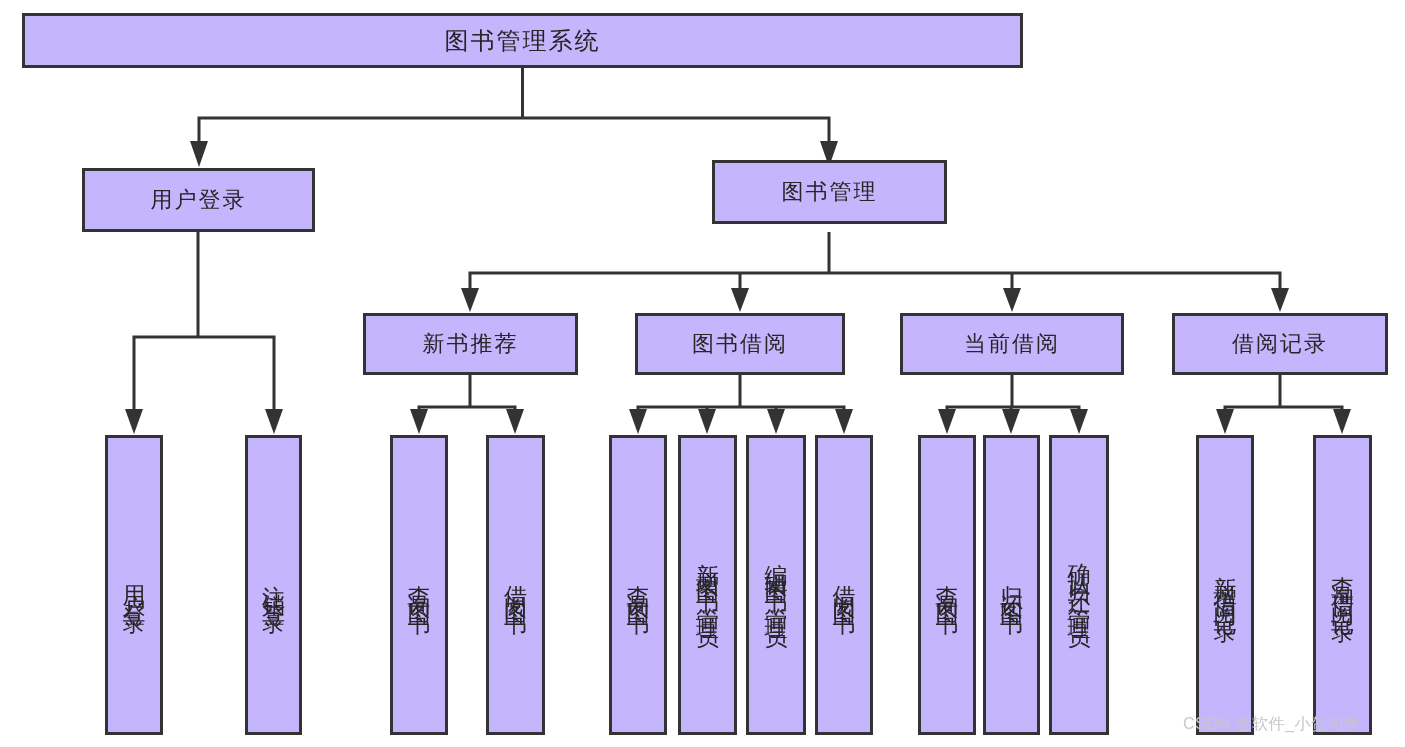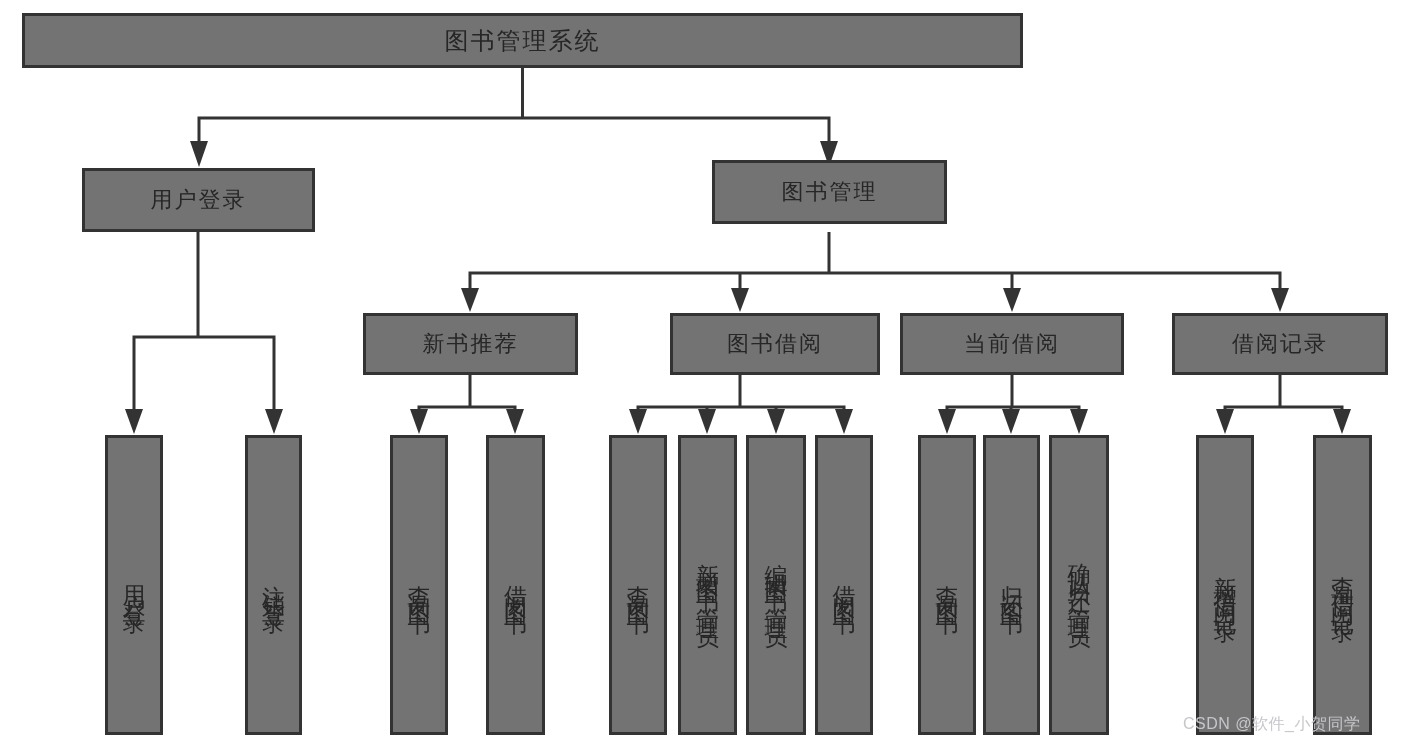--- a/index.html
+++ b/index.html
@@ -3,21 +3,21 @@
 <meta charset="utf-8">
 <style>
   html,body { margin:0; padding:0; background:#ffffff; }
   .canvas {
     position:relative; width:1405px; height:747px; background:#ffffff;
     font-family:"Liberation Sans","DejaVu Sans",sans-serif; overflow:hidden;
   }
   svg.connectors { position:absolute; left:0; top:0; z-index:1; }
   .box {
     position:absolute; box-sizing:border-box;
-    border:3px solid #333333; background:#737373;
+    border:3px solid #333333; background:#c4b5fd;
     display:flex; align-items:center; justify-content:center;
     color:#262626; z-index:2;
   }
   .hbox { font-size:22px; letter-spacing:2px; white-space:nowrap; }
   .hbox.root { font-size:24px; }
   .vbox {
     writing-mode:vertical-rl; text-orientation:mixed;
     font-size:23px; letter-spacing:9px; line-height:1;
   }
   .watermark {
@@ -69,21 +69,21 @@
       <polygon points="1333,409 1351,409 1342,434"></polygon>
     </g>
   </svg>
 
   <div class="box hbox root" style="left:22px; top:13px; width:1001px; height:55px;">图书管理系统</div>
 
   <div class="box hbox" style="left:82px; top:168px; width:233px; height:64px;">用户登录</div>
   <div class="box hbox" style="left:712px; top:160px; width:235px; height:64px;">图书管理</div>
 
   <div class="box hbox" style="left:363px; top:313px; width:215px; height:62px;">新书推荐</div>
-  <div class="box hbox" style="left:635px; top:313px; width:210px; height:62px;margin-left:35px;">图书借阅</div>
+  <div class="box hbox" style="left:635px; top:313px; width:210px; height:62px;">图书借阅</div>
   <div class="box hbox" style="left:900px; top:313px; width:224px; height:62px;">当前借阅</div>
   <div class="box hbox" style="left:1172px; top:313px; width:216px; height:62px;">借阅记录</div>
 
   <div class="box vbox" style="left:105px; top:435px; width:58px; height:300px;">用户登录</div>
   <div class="box vbox" style="left:245px; top:435px; width:57px; height:300px;">注销登录</div>
 
   <div class="box vbox" style="left:390px; top:435px; width:58px; height:300px;">查询图书</div>
   <div class="box vbox" style="left:486px; top:435px; width:59px; height:300px;">借阅图书</div>
 
   <div class="box vbox" style="left:609px; top:435px; width:58px; height:300px;">查询图书</div>

